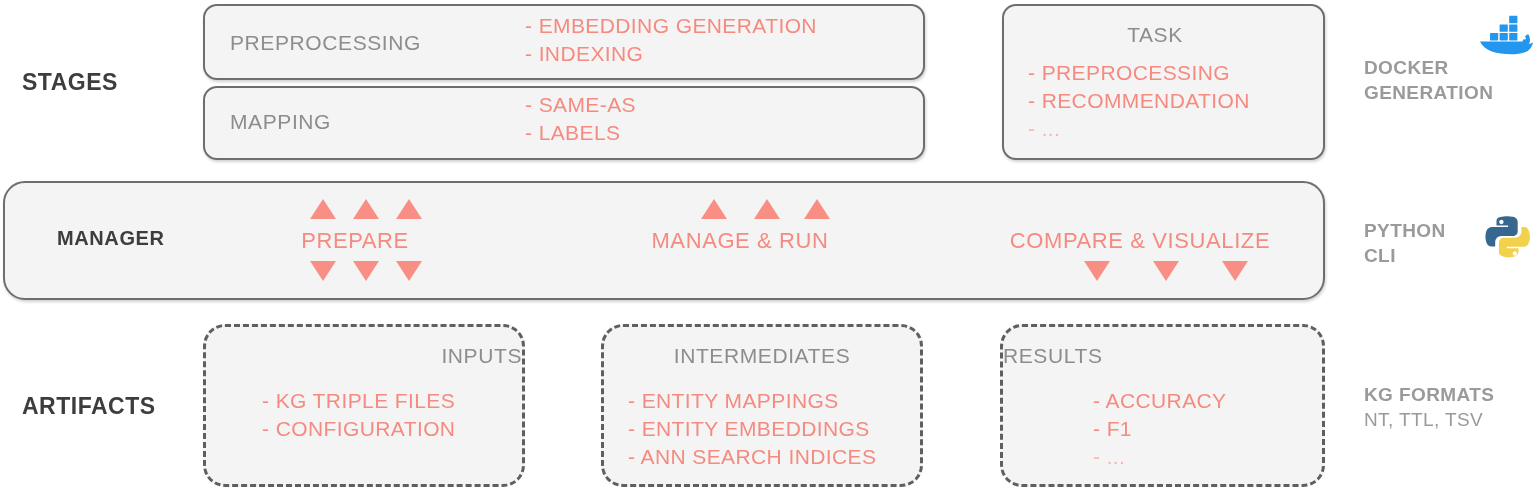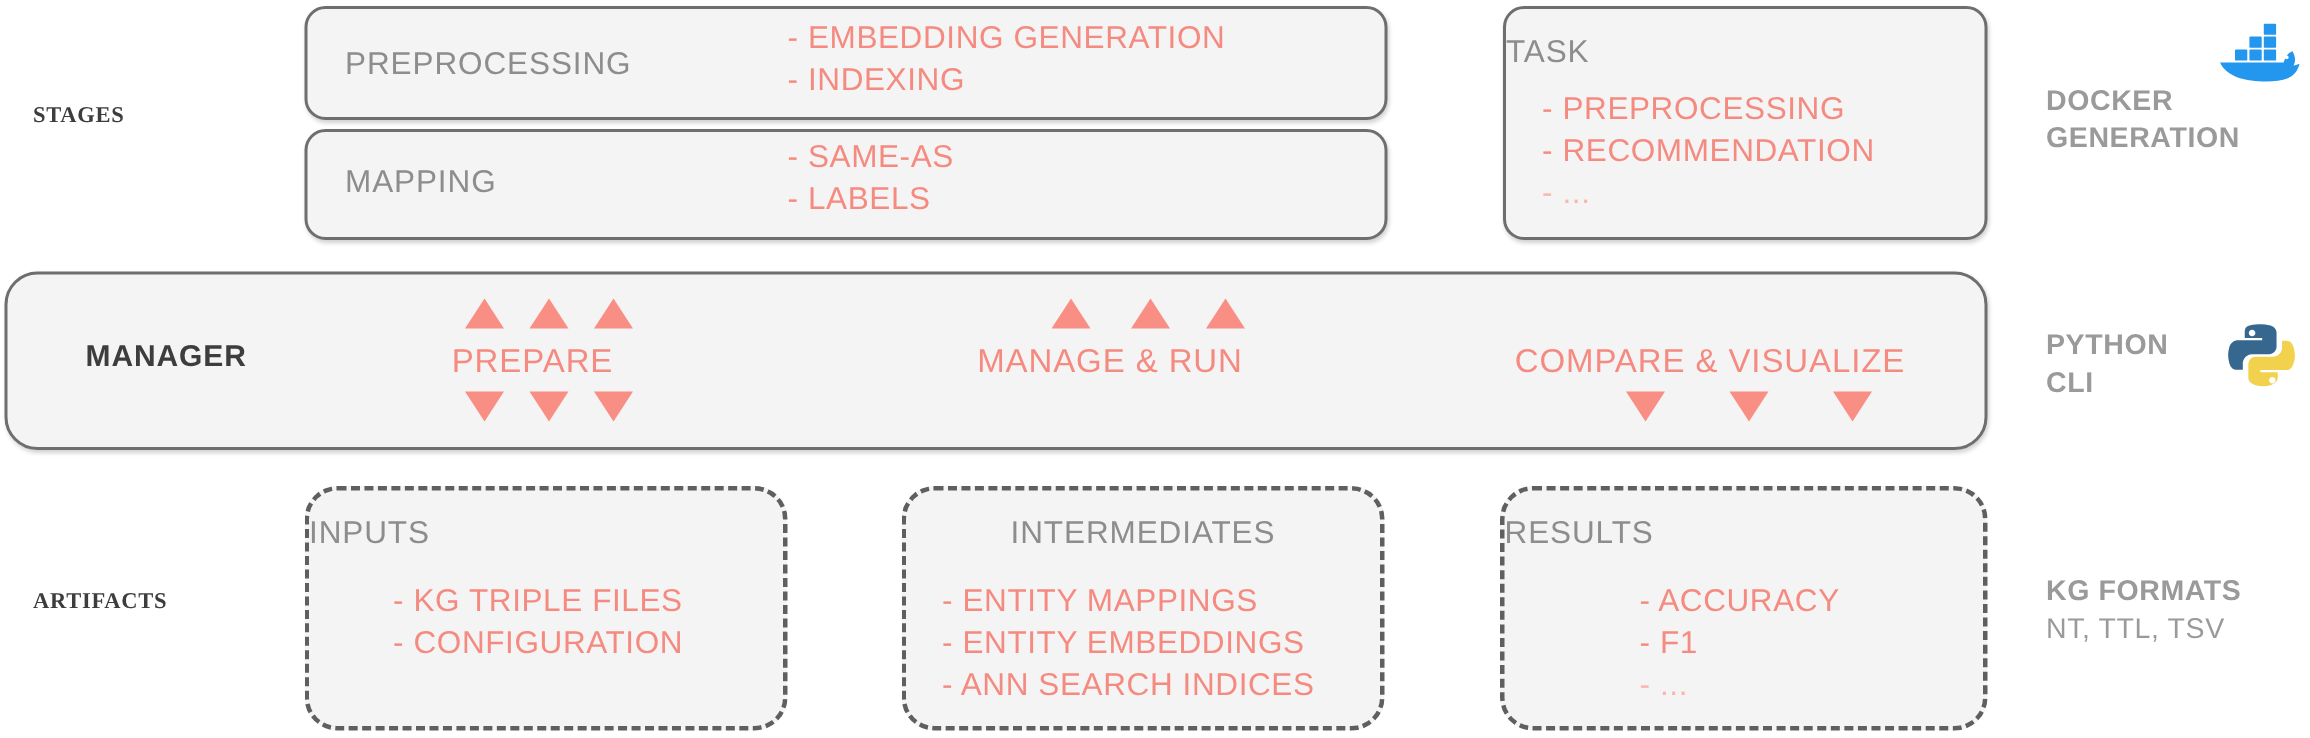--- a/index.html
+++ b/index.html
@@ -18,25 +18,24 @@
     position: absolute;
     left: 0; top: 0;
     width: 1540px;
     height: 492px;
   }
 
   
   .row-label {
     position: absolute;
     font-weight: bold;
-    font-size: 15px;
+    font-size: 23px;
     letter-spacing: 0.5px;
     color: #3d3d3d;
     white-space: nowrap;
-    font-family: Liberation Serif, serif;
   }
 
   
   .box {
     position: absolute;
     box-sizing: border-box;
     background: #f4f4f4;
     border: 2px solid #6e6e6e;
     border-radius: 14px;
     box-shadow: 1px 2px 3px rgba(0,0,0,0.18);
@@ -114,21 +113,21 @@
 
   <div class="box" style="left:203px; top:86px; width:722px; height:74px;">
     <div class="box-title" style="left:25px; top:22px;">MAPPING</div>
     <div class="bullets" style="left:320px; top:3px;">
       <div>- SAME-AS</div>
       <div>- LABELS</div>
     </div>
   </div>
 
   <div class="box" style="left:1002px; top:4px; width:323px; height:156px;">
-    <div class="box-title" style="left:0; right:17px; top:17px;">TASK</div>
+    <div class="box-title" style="left:0; right:17px; text-align:center; top:17px;">TASK</div>
     <div class="bullets" style="left:24px; top:53px;">
       <div>- PREPROCESSING</div>
       <div>- RECOMMENDATION</div>
       <div class="faded">- ...</div>
     </div>
   </div>
 
   <div class="box" style="left:3px; top:181px; width:1322px; height:119px; border-radius:22px;">
 
     <div class="mgr-label" style="left:52px; top:44px; font-weight:bold; font-size:20px; color:#3d3d3d;">MANAGER</div>
@@ -146,21 +145,21 @@
     <div class="tri up" style="left:749px; top:16px;"></div>
     <div class="tri up" style="left:799px; top:16px;"></div>
 
     <div class="mgr-label" style="left:955px; top:45px; width:360px;">COMPARE &amp; VISUALIZE</div>
     <div class="tri down" style="left:1079px; top:78px;"></div>
     <div class="tri down" style="left:1148px; top:78px;"></div>
     <div class="tri down" style="left:1217px; top:78px;"></div>
   </div>
 
   <div class="box dashed" style="left:203px; top:324px; width:322px; height:163px;">
-    <div class="box-title" style="left:0; right:0; text-align:left; top:17px;">INPUTS</div>
+    <div class="box-title" style="left:0; right:0; text-align:right; top:17px;">INPUTS</div>
     <div class="bullets" style="left:56px; top:60px;">
       <div>- KG TRIPLE FILES</div>
       <div>- CONFIGURATION</div>
     </div>
   </div>
 
   <div class="box dashed" style="left:601px; top:324px; width:322px; height:163px;">
     <div class="box-title" style="left:0; right:0; text-align:center; top:17px;">INTERMEDIATES</div>
     <div class="bullets" style="left:24px; top:60px;">
       <div>- ENTITY MAPPINGS</div>

